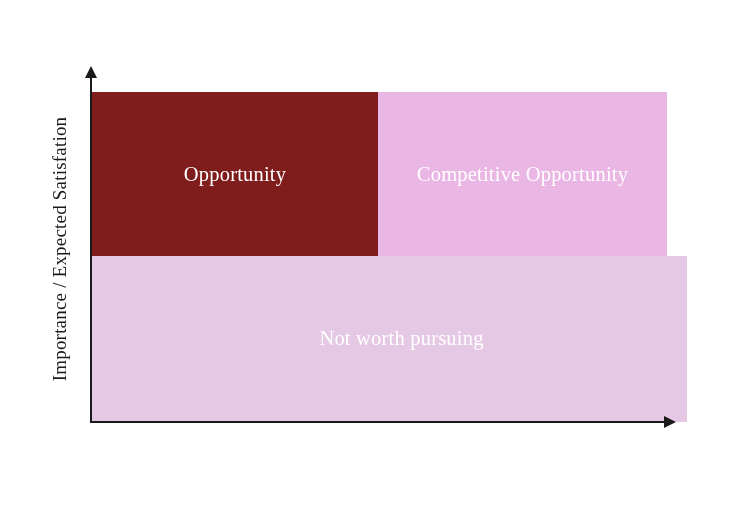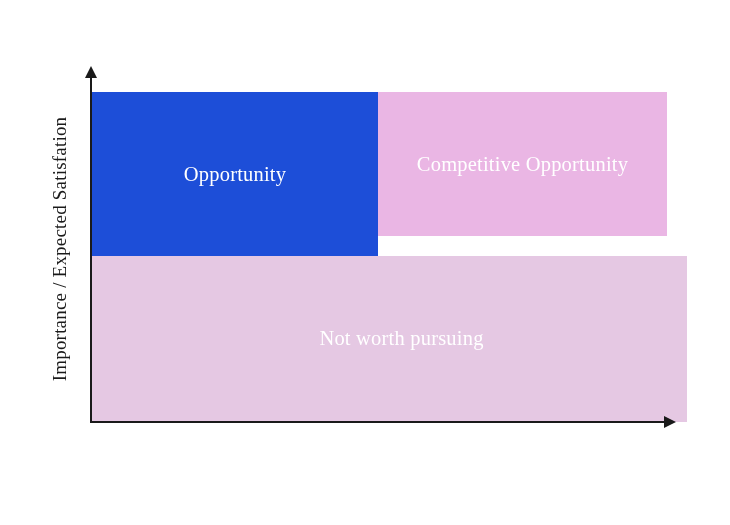--- a/index.html
+++ b/index.html
@@ -56,21 +56,21 @@
     left: 0;
     top: 0;
     width: 286px;
     height: 164px;
   }
   
   #quadrant-competitive-opportunity {
     left: 286px;
     top: 0;
     width: 289px;
-    height: 144px;
+    height: 164px;
   }
   
   #quadrant-not-worth-pursuing {
     left: 0;
     top: 164px;
     width: 595px;
     height: 166px;
     padding-left: 24px;
   }
   #quadrant-not-worth-pursuing .quadrant-label {
@@ -149,21 +149,21 @@
     font-family: "Liberation Serif", "DejaVu Serif", serif;
   }
 </style>
 </head>
 <body style="background: rgb(255, 255, 255);">
 
 <div id="matrix-figure">
 
   <div class="plot-area">
 
-    <div class="quadrant" id="quadrant-opportunity" style="background: #1d4ed8; text-align: center;">
+    <div class="quadrant" id="quadrant-opportunity" style="background: #7f1d1d; text-align: center;">
       <span class="quadrant-label" style="color: rgb(255, 255, 255);">Opportunity</span>
     </div>
 
     <div class="quadrant" id="quadrant-competitive-opportunity" style="background: rgb(234, 182, 228);">
       <span class="quadrant-label" style="color: rgb(255, 255, 255);">Competitive Opportunity</span>
     </div>
 
     <div class="quadrant" id="quadrant-not-worth-pursuing" style="background: rgb(229, 200, 227);">
       <span class="quadrant-label" style="color: rgb(255, 255, 255);">Not worth pursuing</span>
     </div>

